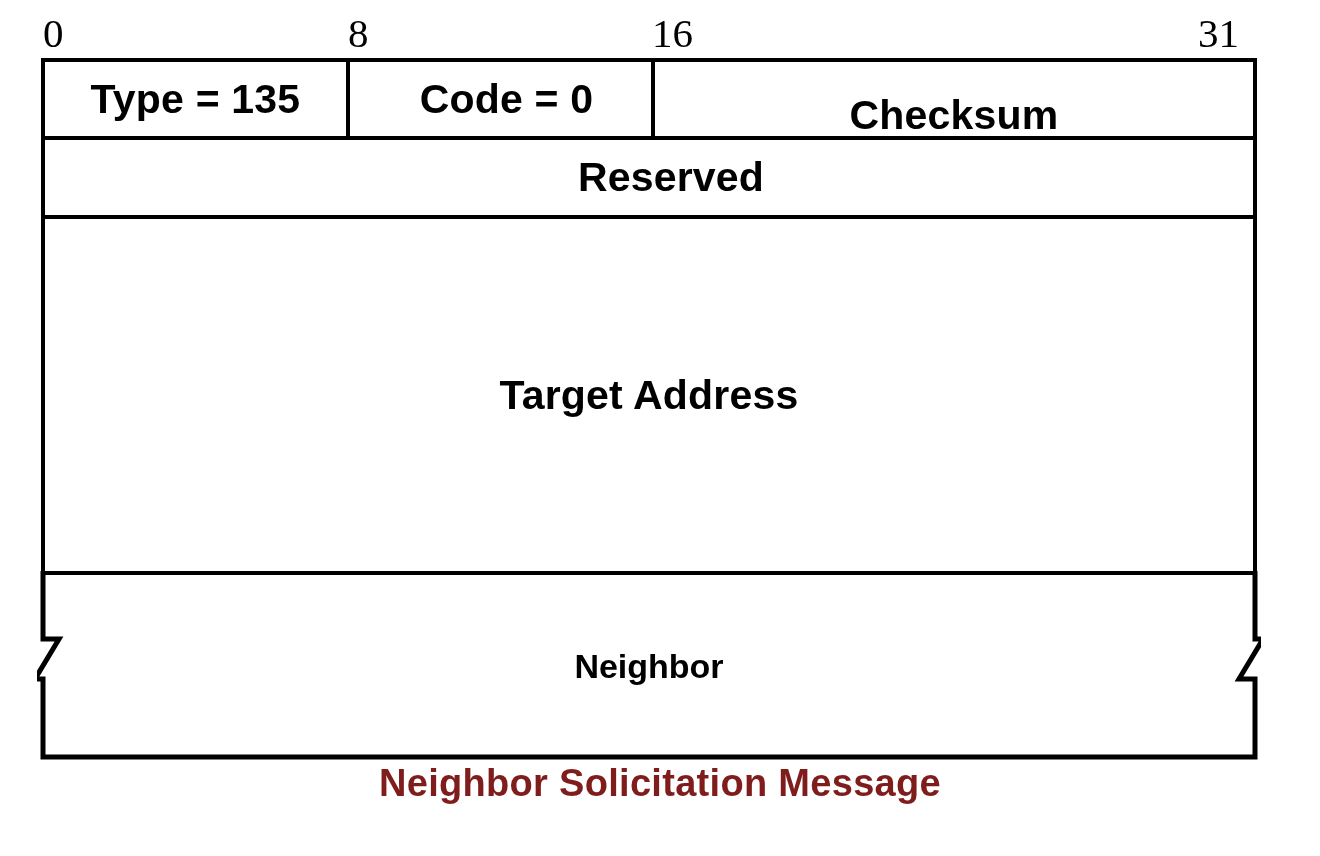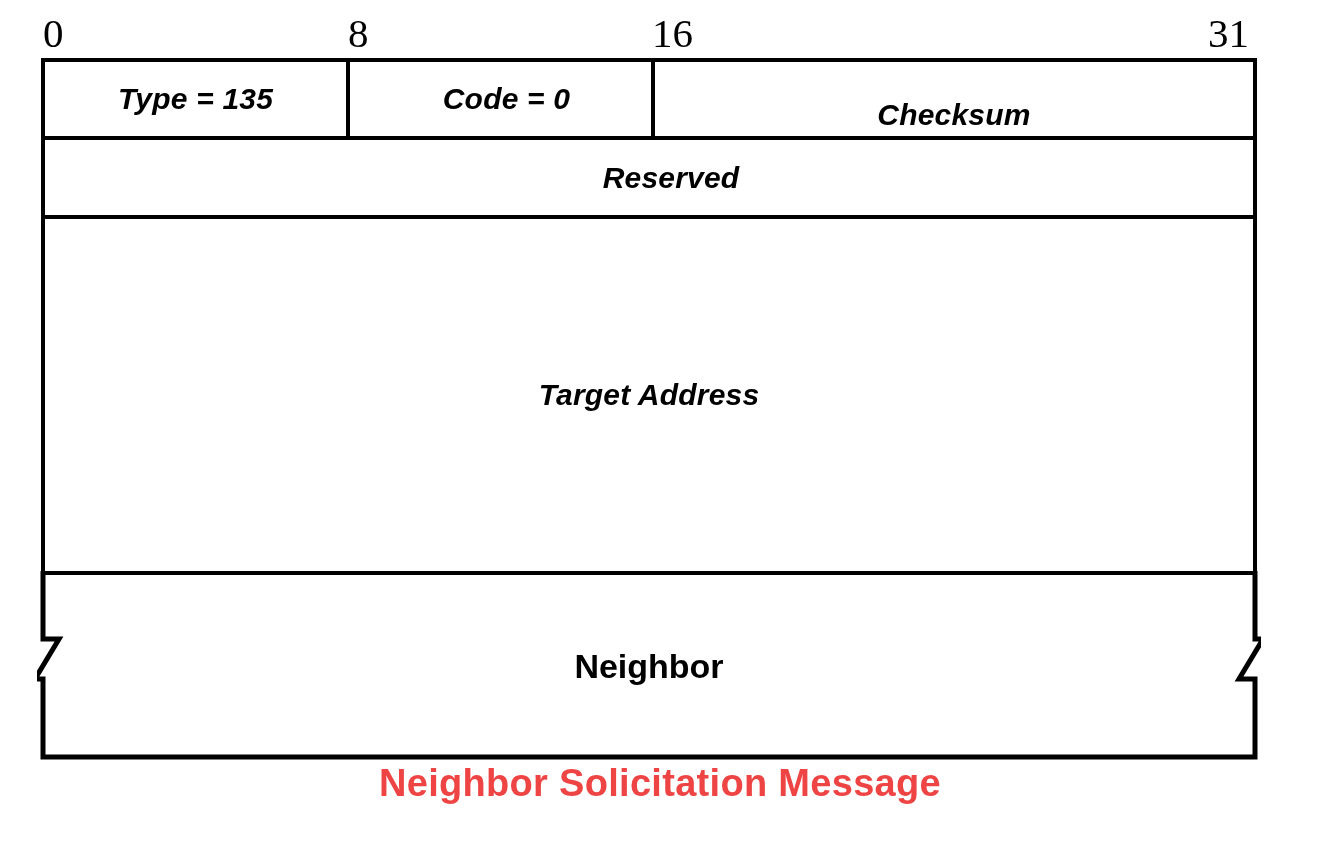--- a/index.html
+++ b/index.html
@@ -35,21 +35,21 @@
     font-family: "Liberation Serif", serif;
     font-size: 41px;
     font-weight: 400;
     line-height: 50px;
     color: #000;
     white-space: nowrap;
   }
   .bit-tick.t0   { left: 2px; }
   .bit-tick.t8   { left: 307px; }
   .bit-tick.t16  { left: 611px; }
-  .bit-tick.t31  { right: 8px; text-align: right; }
+  .bit-tick.t31  { right: 18px; text-align: right; }
 
   
   .packet {
     position: absolute;
     left: 41px;
     top: 58px;
     width: 1216px;
   }
 
   .row {
@@ -65,25 +65,24 @@
   .row.first {
     border-top: 4px solid #000;
   }
 
   .cell {
     box-sizing: border-box;
     height: 100%;
     display: flex;
     align-items: center;
     justify-content: center;
-    font-size: 30px;
+    font-size: 41px;
     font-weight: bold;
     letter-spacing: .2px;
     font-family: "Liberation Sans", sans-serif;
-    font-style: italic;
   }
   .cell.divider-right {
     border-right: 4px solid #000;
   }
 
   .row-header { height: 82px; }
   .cell-type     { width: 305px; }
   .cell-code     { width: 305px; padding-left: 12px; }
   .cell-checksum { flex: 1 1 auto; margin-top: 32px; }
 
@@ -182,15 +181,15 @@
                  L 1202 108
                  L 1226 68
                  L 1218 68
                  L 1218 0" fill="none" stroke="#000000" stroke-width="5" stroke-linejoin="miter"></path>
       </svg>
       <div class="label">Neighbor</div>
     </div>
 
   </div>
 
-  <div class="caption" style="color: #ef4444;">Neighbor Solicitation Message</div>
+  <div class="caption" style="color: #7f1d1d;">Neighbor Solicitation Message</div>
 
 </div>
 
 </body></html>

